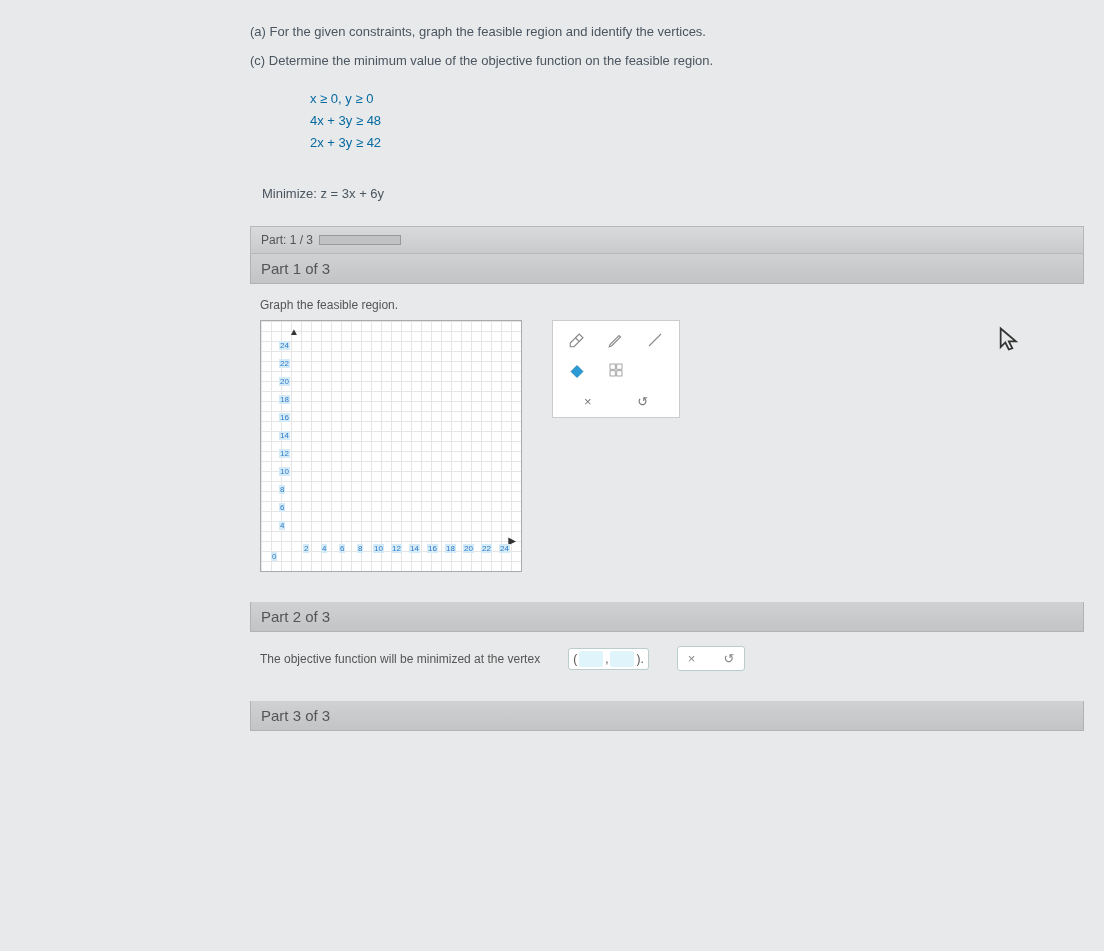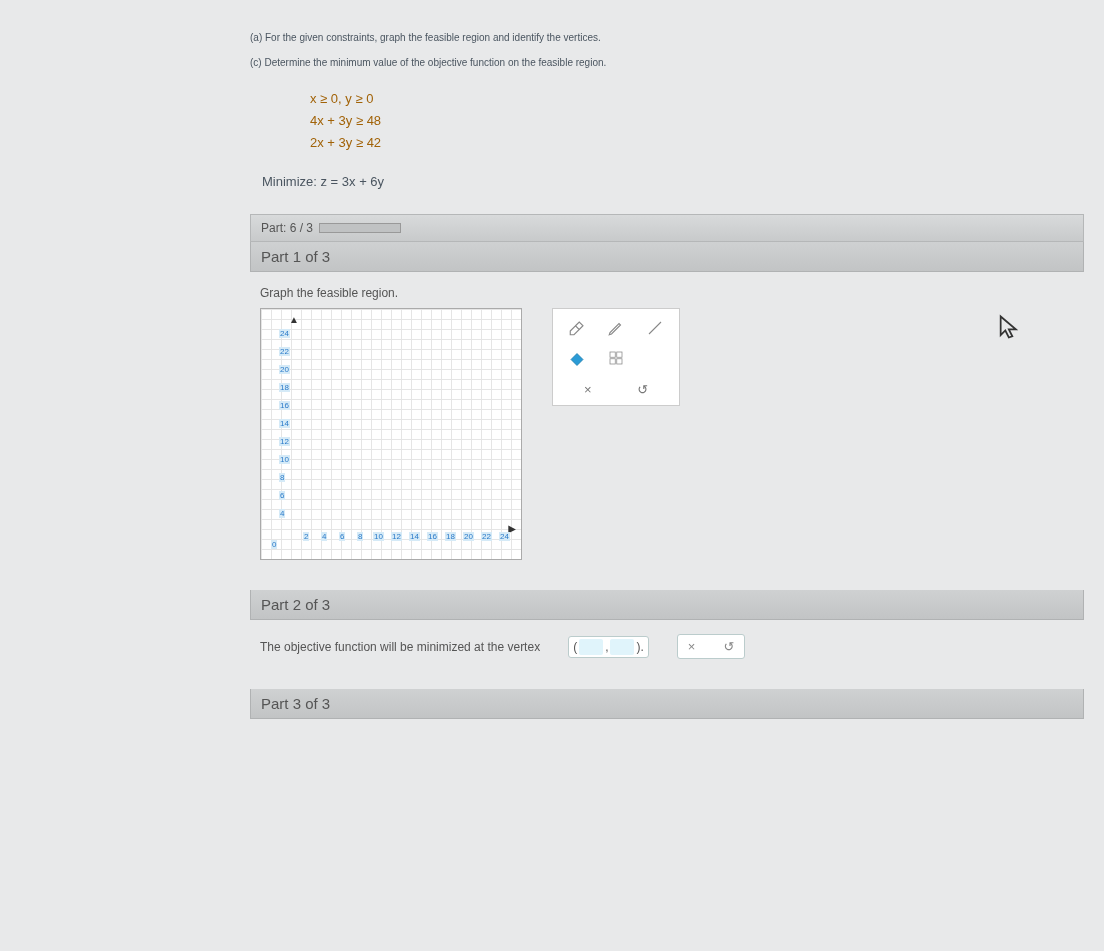--- a/index.html
+++ b/index.html
@@ -1,18 +1,18 @@
 <!DOCTYPE html>
 <html><head>
 <meta charset="utf-8">
 <style>
 body{margin:0;background:#e8e9ea;font-family:Arial,sans-serif;font-size:13px;color:#4a5560}
 .page{min-height:951px;padding:20px 20px 20px 250px;position:relative}
-.prompt p{margin:12px 0 14px;color:#4a5560;font-size:10px}
-.constraints{margin:20px 0 20px 60px;color:#a16207;font-size:13px;line-height:1.7}
+.prompt p{margin:4px 0 14px;color:#4a5560;font-size:13px}
+.constraints{margin:20px 0 32px 60px;color:#0369a1;font-size:13px;line-height:1.7}
 .minimize{margin:10px 12px 25px;color:#4a5560;font-size:13px}
 .part-bar{background:linear-gradient(#d8dadb,#c8cacb);border:1px solid #b5b7b8;padding:6px 10px;font-size:12px;color:#555;margin-top:20px;display:flex;align-items:center}
 .part-bar .progress{display:inline-block;width:80px;height:8px;background:#c0c2c3;margin-left:6px;vertical-align:middle;border:1px solid #999}
 .part-bar .progress .fill{height:100%;background:#2b7bc9}
 .sub-bar{background:linear-gradient(#cfd1d2,#c2c4c5);border:1px solid #b0b2b3;border-top:none;padding:6px 10px;font-size:15px;color:#555}
 .content{padding:14px 10px 30px;font-size:12px;color:#555}
 .graph-wrap{display:flex;align-items:flex-start;margin-top:8px;gap:30px;position:relative}
 .graph{width:260px;height:250px;background:#fff;border:1px solid #aaa;position:relative}
 .grid{position:absolute;inset:0;background-image:linear-gradient(#e5e5e5 1px,transparent 1px),linear-gradient(90deg,#e5e5e5 1px,transparent 1px);background-size:10px 10px}
 .ylab{position:absolute;left:18px;font-size:8px;color:#2b7bc9;background:#d5eaf7;padding:0 1px}
@@ -46,21 +46,21 @@
 
   <div class="constraints">
     <div>x ≥ 0, y ≥ 0</div>
     <div>4x + 3y ≥ 48</div>
     <div>2x + 3y ≥ 42</div>
   </div>
 
   <div class="minimize">Minimize: z = 3x + 6y</div>
 
   <div class="part-bar">
-    <span>Part: 6 / 3</span>
+    <span>Part: 1 / 3</span>
     <span class="progress"><span class="fill" style="width:0%"></span></span>
   </div>
   <div class="sub-bar">Part 1 of 3</div>
 
   <div class="content">
     <div>Graph the feasible region.</div>
 
     <div class="graph-wrap">
       <div class="graph">
         <div class="grid"></div>

